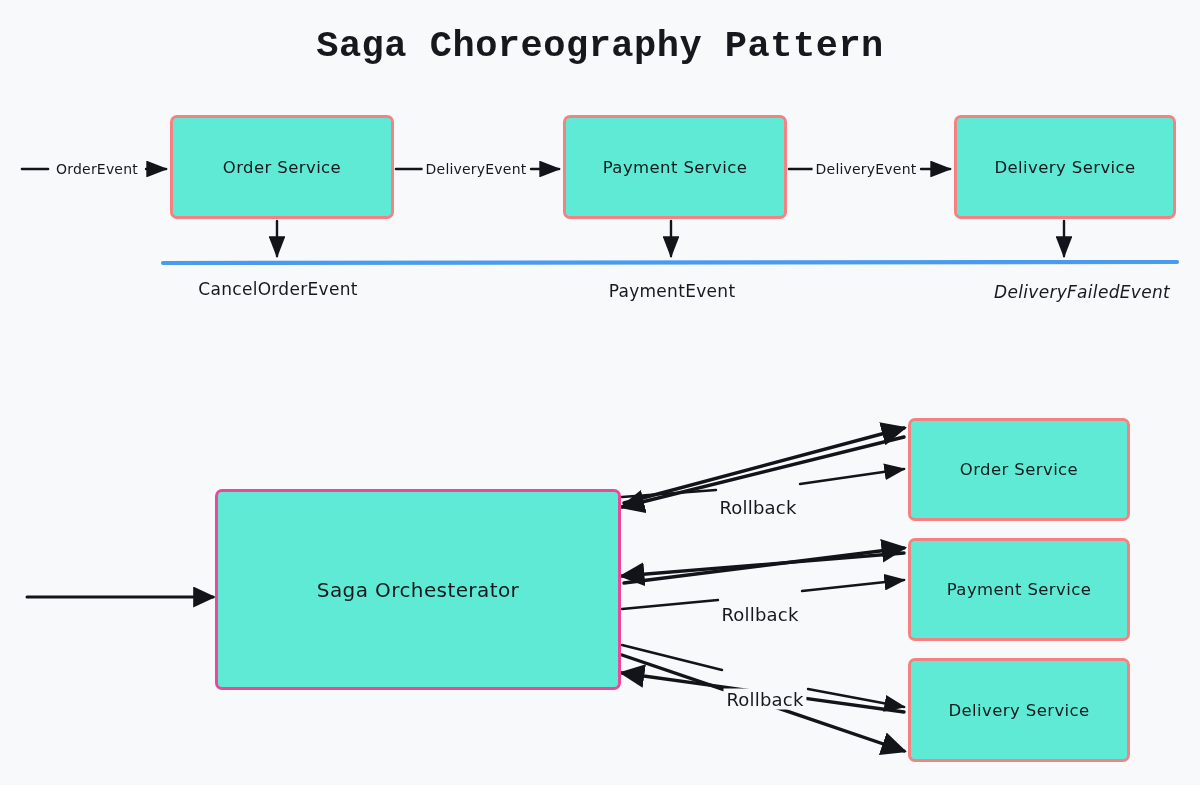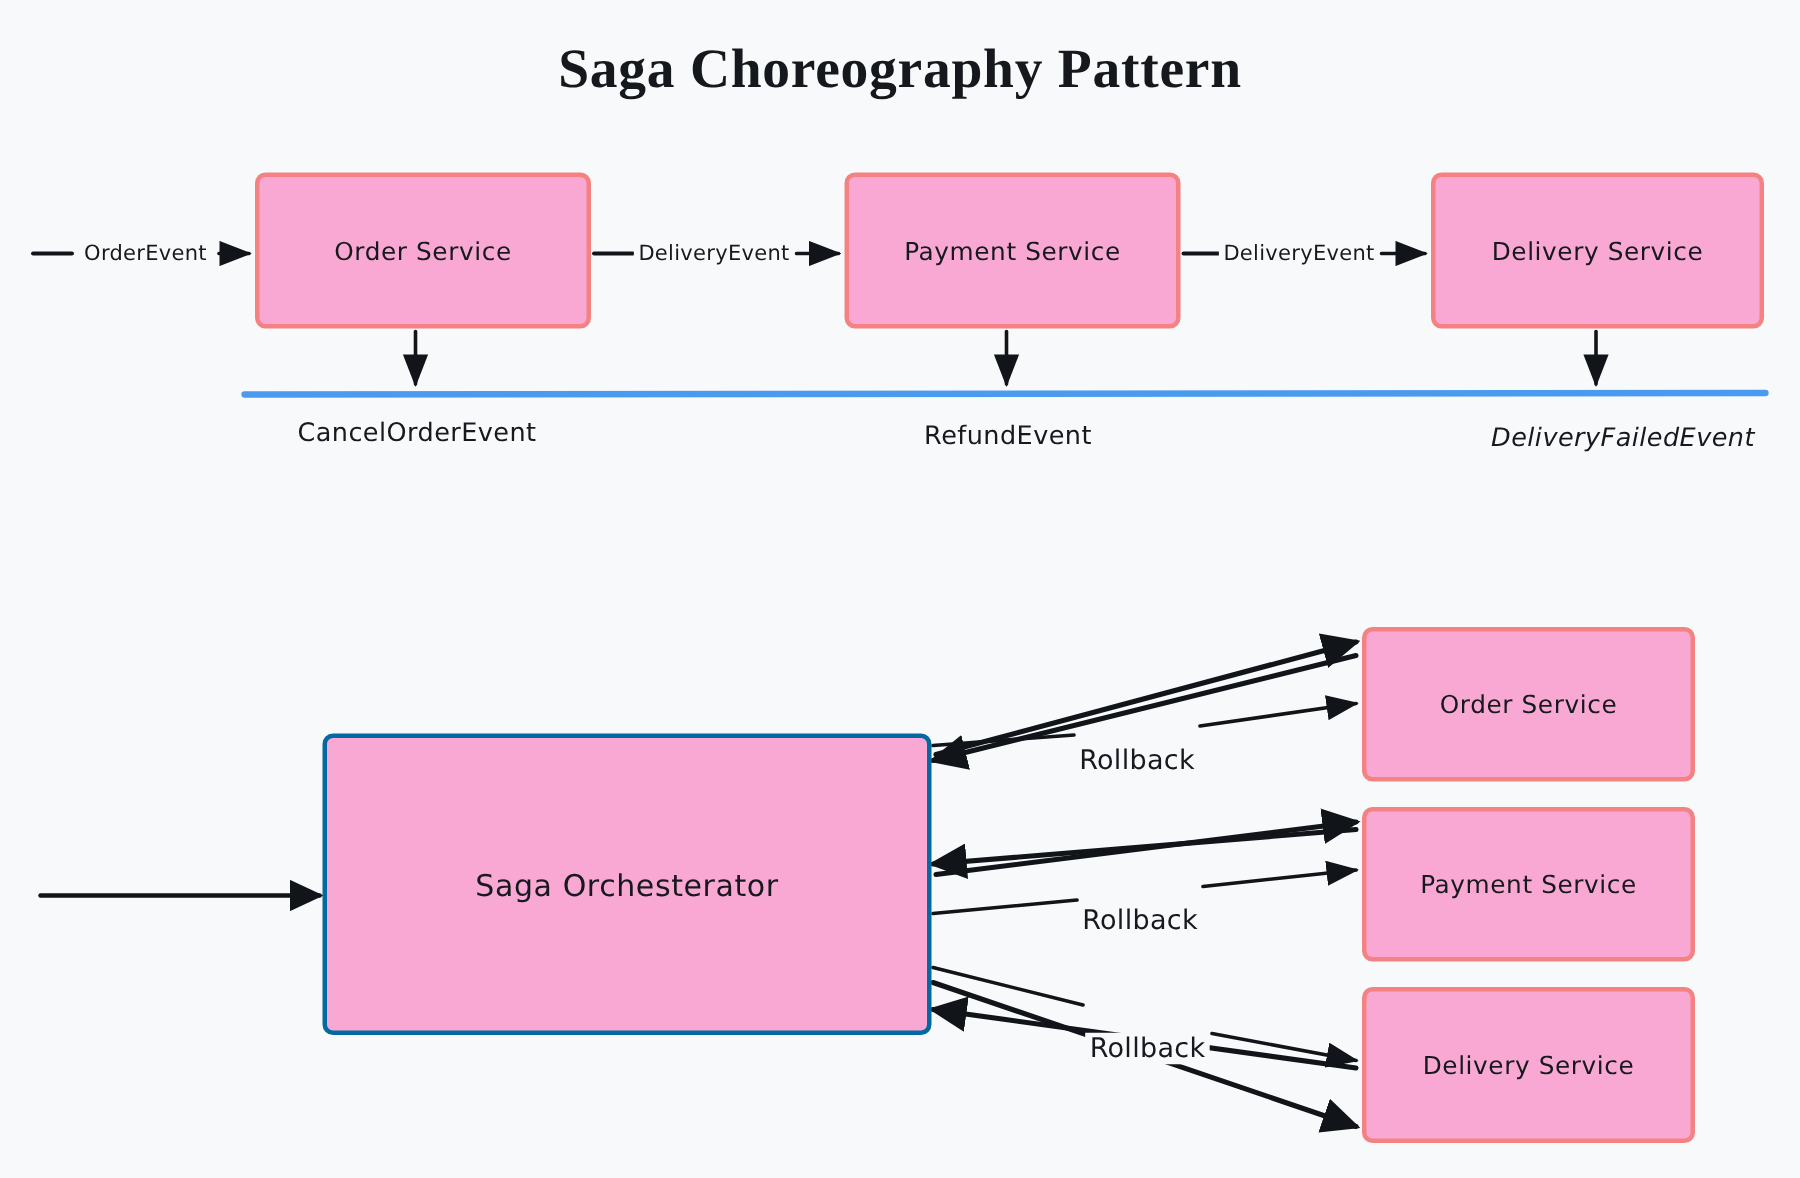--- a/index.html
+++ b/index.html
@@ -24,47 +24,47 @@
     left: 0;
     top: 0;
     width: 1200px;
     height: 785px;
     overflow: visible;
   }
   .title {
     position: absolute;
     width: 100%;
     text-align: center;
-    font-family: Liberation Serif, serif;
+    font-family: Liberation Mono, monospace;
     font-weight: bold;
     font-size: 37px;
     color: #15181c;
     letter-spacing: 0.5px;
   }
   #title-choreography { top: 25px; }
   #title-orchestration { top: 345px; }
 
   .node {
     position: absolute;
     box-sizing: border-box;
-    background: #f9a8d4;
+    background: #5eead4;
     border-radius: 7px;
     display: flex;
     align-items: center;
     justify-content: center;
     font-family: "DejaVu Sans", sans-serif;
     font-size: 16.5px;
     color: #16191d;
     letter-spacing: 0.4px;
   }
   .node.red {
     border: 3px solid #f58282;
   }
   .node.blue {
-    border: 3px solid #0369a1;
+    border: 3px solid #ec4899;
     font-size: 20px;
   }
 
   .edge-label {
     position: absolute;
     font-family: "DejaVu Sans", sans-serif;
     font-size: 14px;
     color: #16191d;
     white-space: nowrap;
     letter-spacing: 0.2px;
@@ -160,21 +160,21 @@
 
   <div class="node red" id="ch-delivery" style="left:954px; top:115px; width:222px; height:104px;">
     <span>Delivery Service</span>
   </div>
 
   <div class="edge-label" style="left:97px; top:169px;">OrderEvent</div>
   <div class="edge-label" style="left:476px; top:169px;">DeliveryEvent</div>
   <div class="edge-label" style="left:866px; top:169px;">DeliveryEvent</div>
 
   <div class="bus-label" style="left:278px; top:279px;">CancelOrderEvent</div>
-  <div class="bus-label" style="left:672px; top:281px;">RefundEvent</div>
+  <div class="bus-label" style="left:672px; top:281px;">PaymentEvent</div>
   <div class="bus-label" style="left:1082px; top:282px;font-style:italic;">DeliveryFailedEvent</div>
 
   <div class="node blue" id="orchestrator" style="left:215px; top:489px; width:406px; height:201px;">
     <span>Saga Orchesterator</span>
   </div>
 
   <div class="node red" id="or-order" style="left:908px; top:418px; width:222px; height:103px;">
     <span>Order Service</span>
   </div>
 

